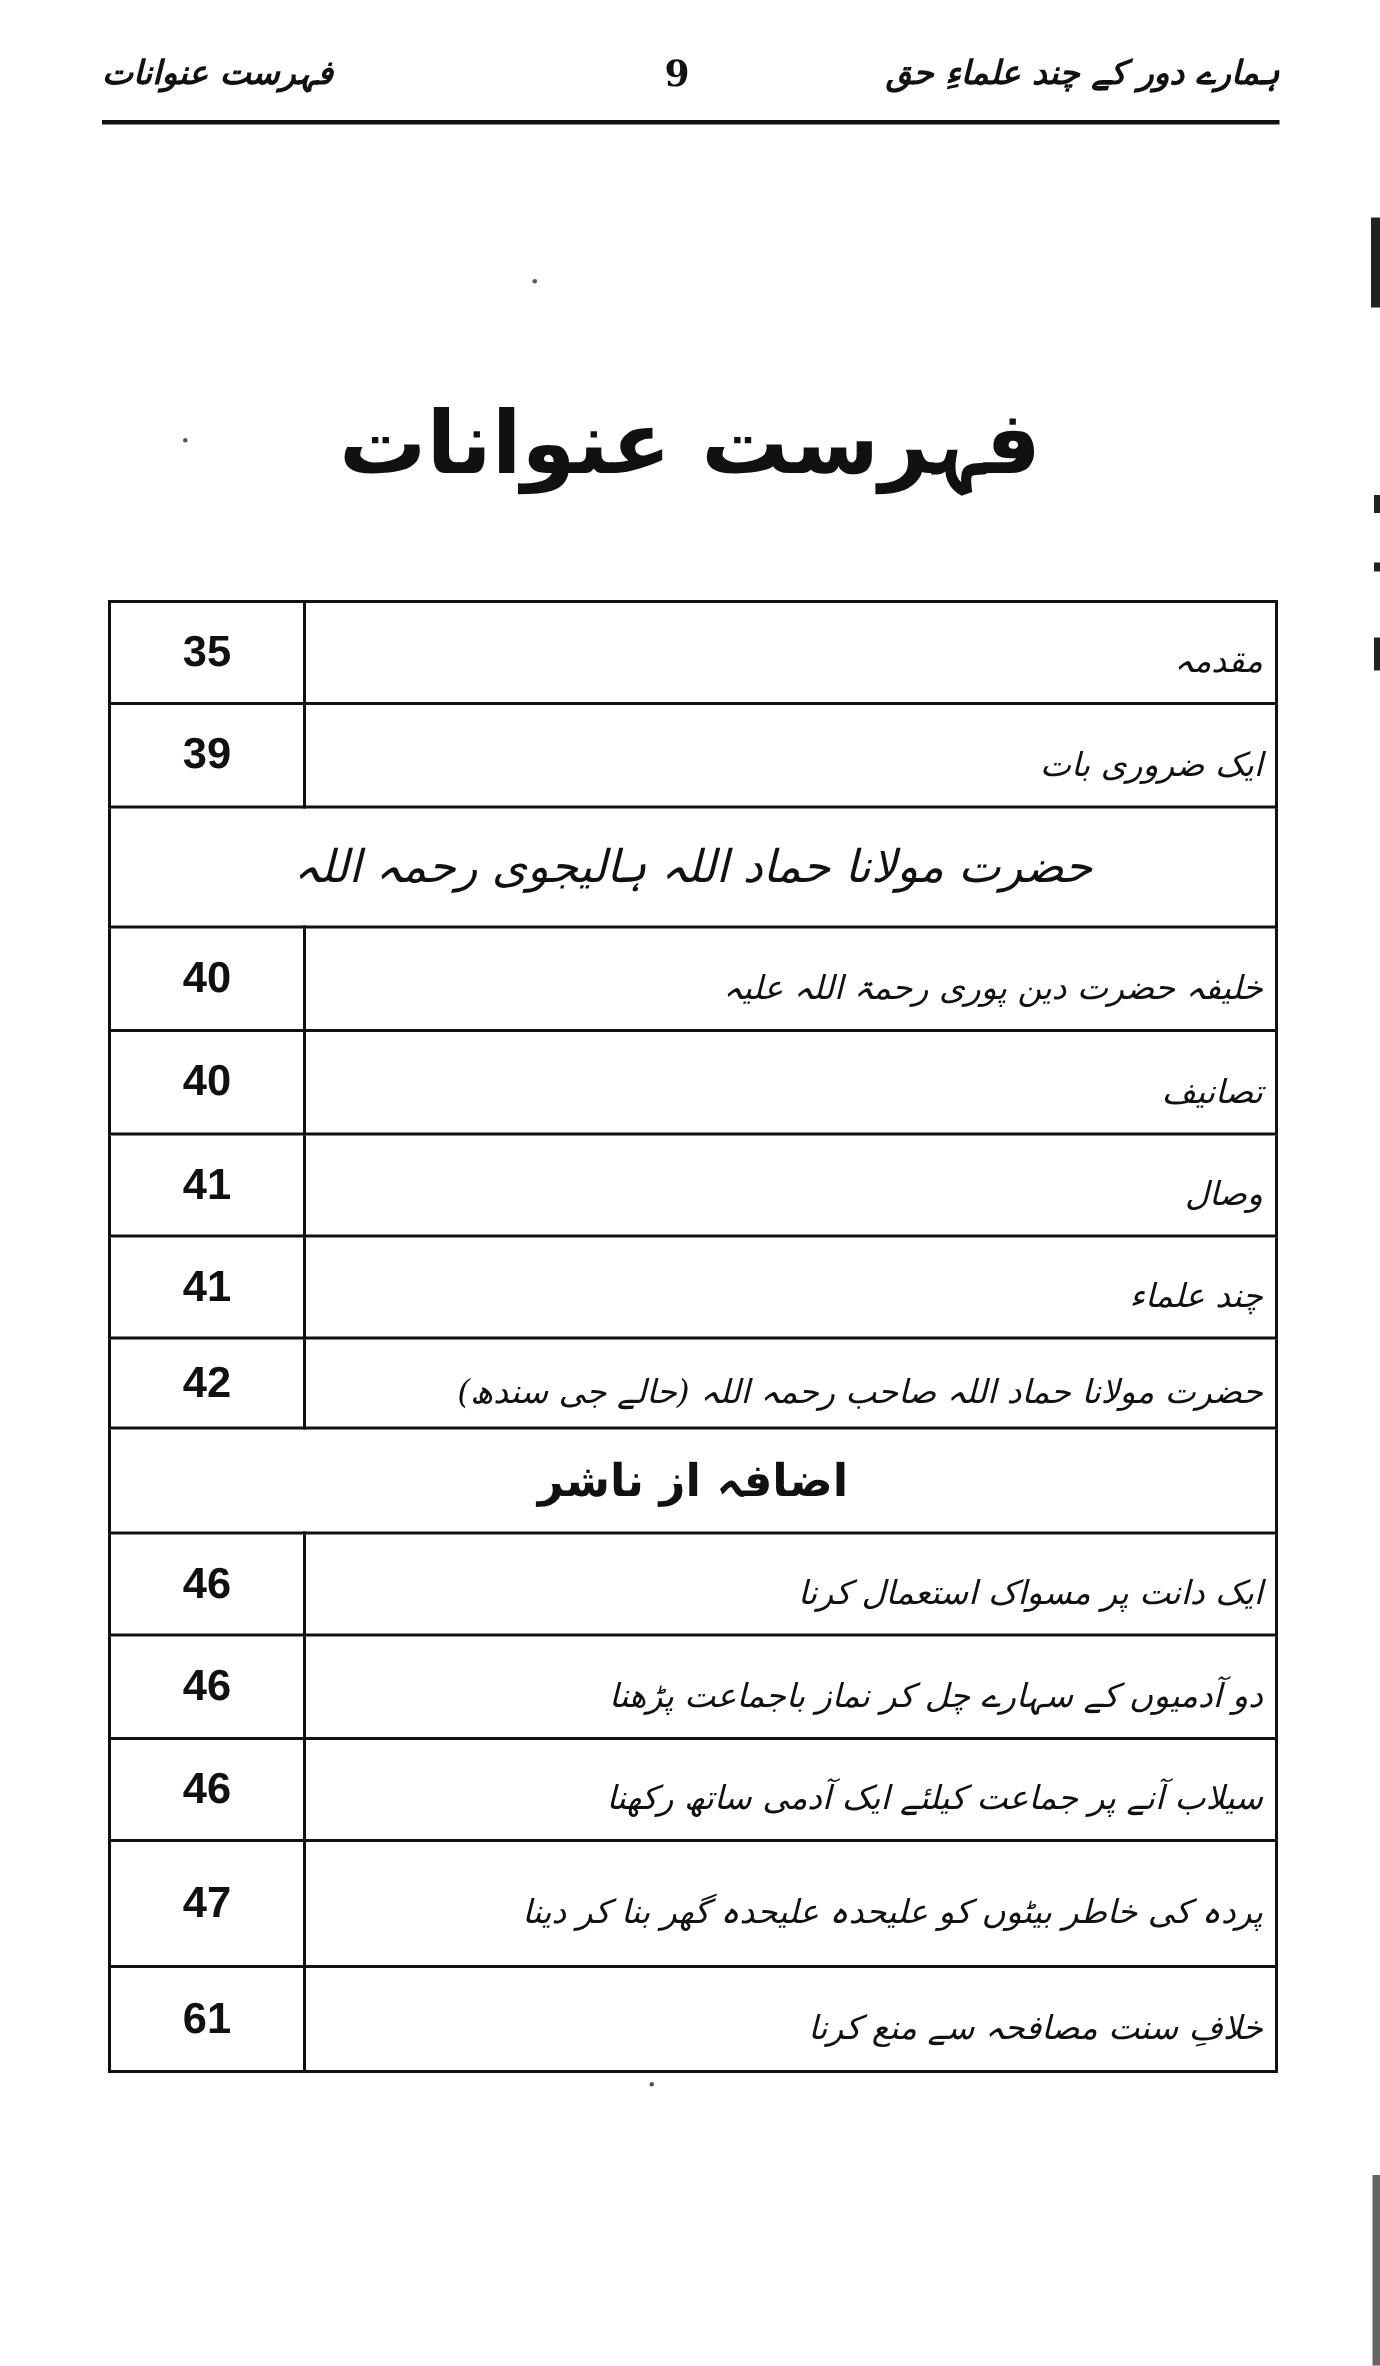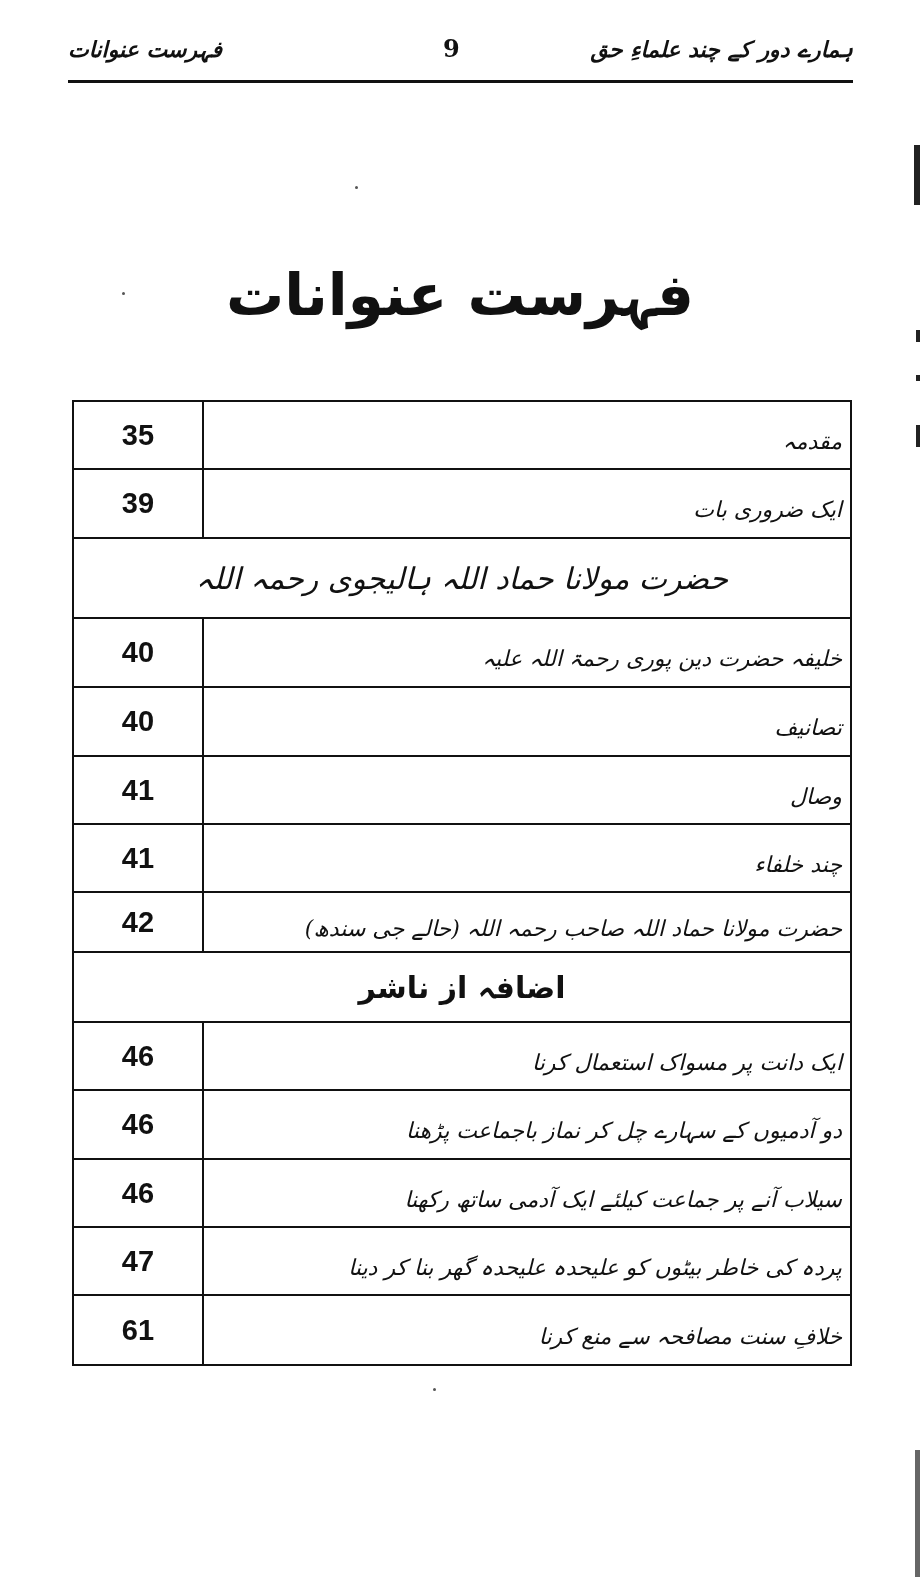--- a/index.html
+++ b/index.html
@@ -174,42 +174,42 @@
     <tr style="height:69px;">
       <td class="col-page">40</td>
       <td class="col-title">تصانیف</td>
     </tr>
     <tr style="height:68px;">
       <td class="col-page">41</td>
       <td class="col-title">وصال</td>
     </tr>
     <tr style="height:68px;">
       <td class="col-page">41</td>
-      <td class="col-title">چند خلفاء</td>
+      <td class="col-title">چند علماء</td>
     </tr>
     <tr style="height:60px;">
       <td class="col-page">42</td>
       <td class="col-title">حضرت مولانا حماد اللہ صاحب رحمہ اللہ (حالے جی سندھ)</td>
     </tr>
     <tr style="height:70px;">
       <td colspan="2" class="section-cell section-2">اضافہ از ناشر</td>
     </tr>
     <tr style="height:68px;">
       <td class="col-page">46</td>
       <td class="col-title">ایک دانت پر مسواک استعمال کرنا</td>
     </tr>
     <tr style="height:69px;">
       <td class="col-page">46</td>
       <td class="col-title">دو آدمیوں کے سہارے چل کر نماز باجماعت پڑھنا</td>
     </tr>
     <tr style="height:68px;">
       <td class="col-page">46</td>
       <td class="col-title">سیلاب آنے پر جماعت کیلئے ایک آدمی ساتھ رکھنا</td>
     </tr>
-    <tr style="height:68px;">
+    <tr style="height:84px;">
       <td class="col-page">47</td>
       <td class="col-title">پردہ کی خاطر بیٹوں کو علیحدہ علیحدہ گھر بنا کر دینا</td>
     </tr>
     <tr style="height:70px;">
       <td class="col-page">61</td>
       <td class="col-title">خلافِ سنت مصافحہ سے منع کرنا</td>
     </tr>
   </tbody>
 </table>
 

